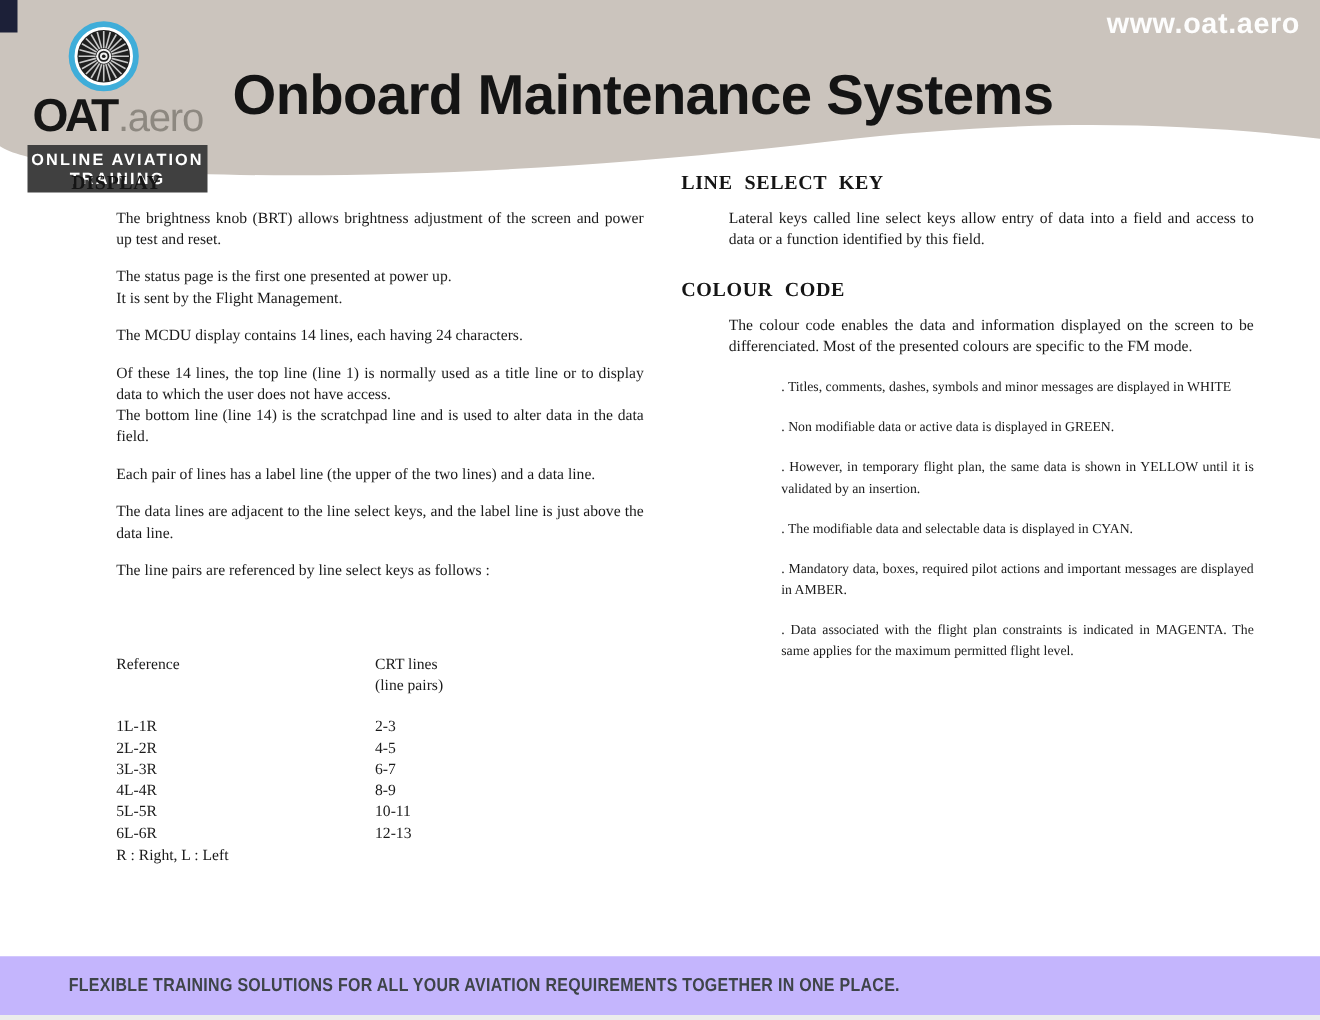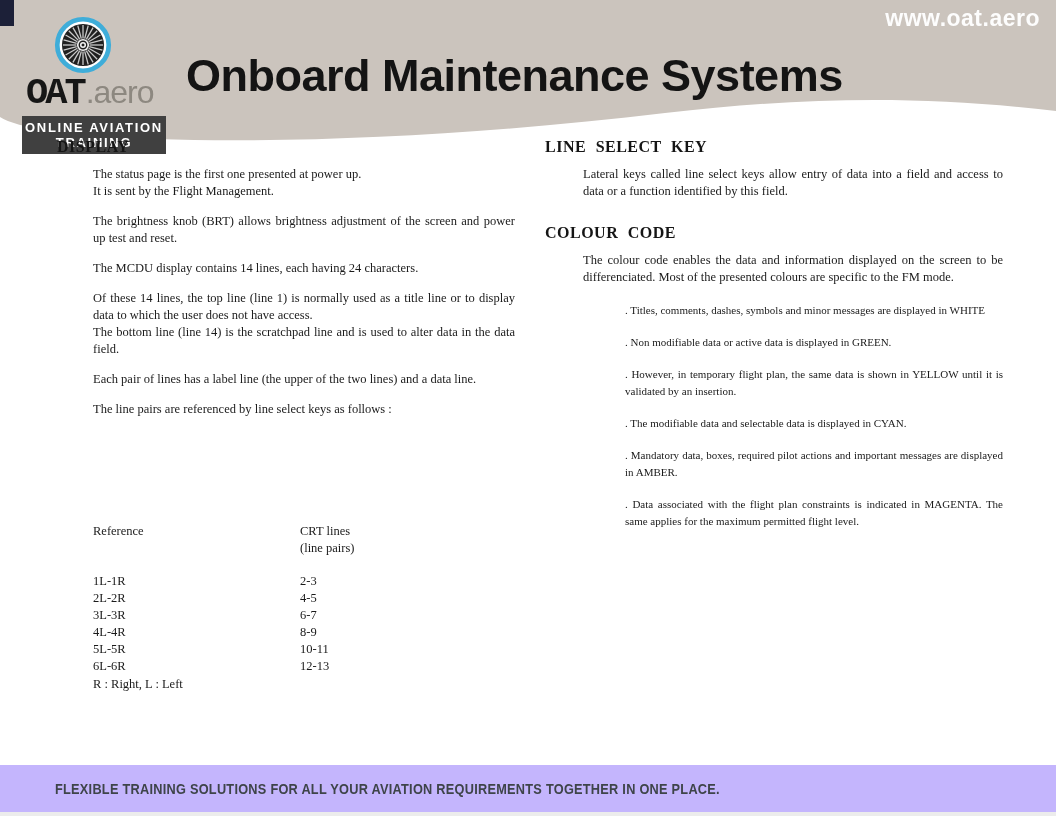--- a/index.html
+++ b/index.html
@@ -24,21 +24,21 @@
   .page-title {
     position:absolute; left:186px; top:50px;
     font-family:"Liberation Sans", sans-serif;
     font-weight:800; font-size:45px; letter-spacing:-0.5px; color:#141414;
   }
   
   .logo { position:absolute; left:22px; top:16px; width:150px; }
   .logo .turbine { display:block; margin:0 auto 0 32px; }
   .brand-line { display:flex; align-items:baseline; margin-left:4px; margin-top:-2px; }
   .brand-bold {
-    font-family:Liberation Mono, monospace; font-weight:900;
+    font-family:Liberation Sans, sans-serif; font-weight:900;
     font-size:37px; letter-spacing:-3px; color:#161616;
   }
   .brand-light {
     font-family:"Liberation Sans", sans-serif; font-weight:400;
     font-size:32px; letter-spacing:-1px; color:#8d8880; margin-left:2px;
   }
   .logo-tagline {
     margin-top:2px; background:#404040; color:#ffffff;
     font-family:"Liberation Sans", sans-serif; font-weight:bold;
     font-size:13px; letter-spacing:1.7px; text-align:center;
@@ -138,27 +138,28 @@
     <span class="brand-bold">OAT</span>
     <span class="brand-light">.aero</span>
   </div>
   <div class="logo-tagline">ONLINE AVIATION TRAINING</div>
 </div>
 
 <h1 class="page-title">Onboard Maintenance Systems</h1>
 
 <div class="column col-left">
   <div class="sec-heading">DISPLAY</div>
+  <p class="para">The brightness knob (BRT) allows brightness adjustment of the screen and power up test and reset.</p>
   <p class="para">The status page is the first one presented at power up.
 It is sent by the Flight Management.</p>
-  <p class="para">The brightness knob (BRT) allows brightness adjustment of the screen and power up test and reset.</p>
   <p class="para">The MCDU display contains 14 lines, each having 24 characters.</p>
   <p class="para">Of these 14 lines, the top line (line 1) is normally used as a title line or to display data to which the user does not have access.
 The bottom line (line 14) is the scratchpad line and is used to alter data in the data field.</p>
   <p class="para">Each pair of lines has a label line (the upper of the two lines) and a data line.</p>
+  <p class="para">The data lines are adjacent to the line select keys, and the label line is just above the data line.</p>
   <p class="para">The line pairs are referenced by line select keys as follows :</p>
 </div>
 
 <div class="ref-table">
   <div class="ref-head">Reference</div>
   <div class="ref-head">CRT lines
 (line pairs)</div>
 
   <div>1L-1R</div>
   <div>2-3</div>

